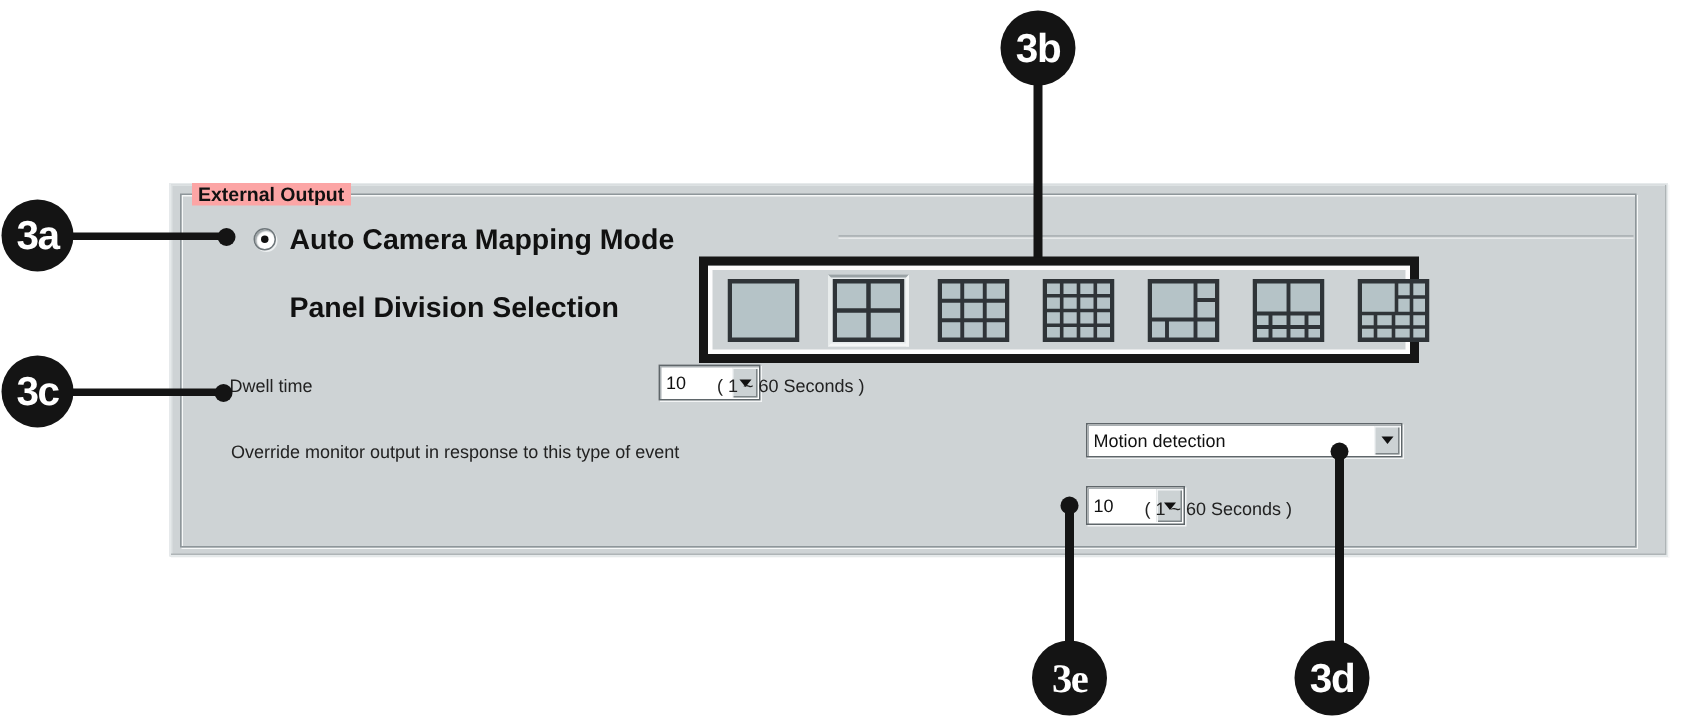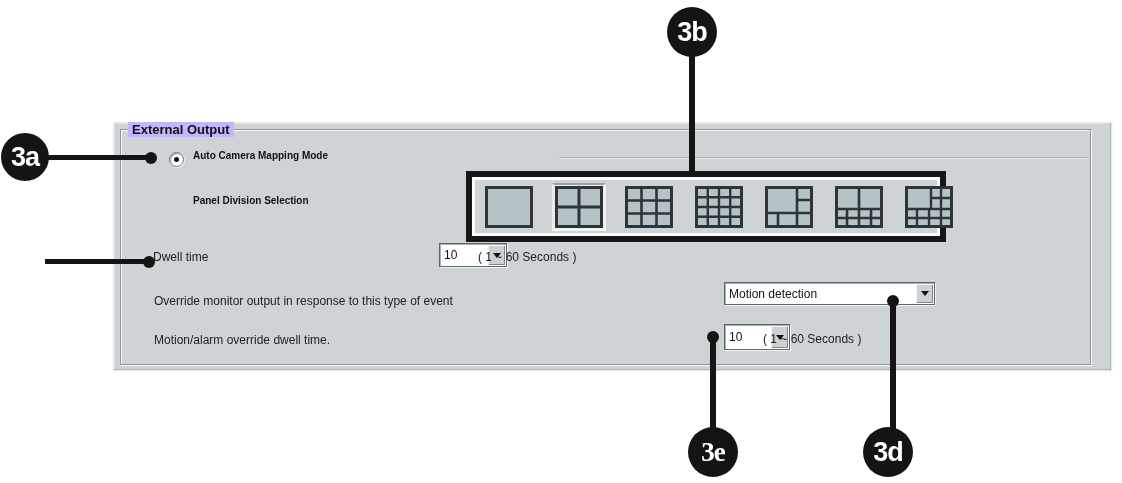--- a/index.html
+++ b/index.html
@@ -13,24 +13,24 @@
     background:#ced3d5;
     border:1px solid #e6eaeb;
     box-shadow: inset -1px -1px 0 #aeb4b6, inset 1px 1px 0 #dde2e3, 1px 1px 0 #f7f8f8;
   }
   .groupbox{
     position:absolute;left:6px;top:6px;width:969px;height:234px;
     border:1px solid #8e969a;
     box-shadow: 1px 1px 0 #f6f8f8, inset 1px 1px 0 #f6f8f8;
   }
   .legend{
-    position:absolute;left:7px;top:-8px;padding:0 4px;background:#c4b5fd;
+    position:absolute;left:7px;top:-8px;padding:0 4px;background:#fca5a5;
     font-size:13px;font-weight:bold;color:#111;white-space:nowrap;
   }
-  .blabel{position:absolute;font-size:10px;font-weight:bold;color:#111;white-space:nowrap;}
+  .blabel{position:absolute;font-size:19px;font-weight:bold;color:#111;white-space:nowrap;}
   .rlabel{position:absolute;font-size:12px;color:#222;white-space:nowrap;}
   .hint{position:absolute;font-size:12px;color:#222;white-space:nowrap;}
   
   .radio{
     position:absolute;left:55px;top:29px;width:13px;height:13px;border-radius:50%;
     background:#fff;border:1px solid #6f777b;
     box-shadow: inset 1px 1px 1px #9aa1a4, 1px 1px 0 #eef1f2;
   }
   .radio .dot{position:absolute;left:3.5px;top:3.5px;width:5px;height:5px;border-radius:50%;background:#111;}
   
@@ -146,37 +146,37 @@
     <span class="hint" style="left:364px;top:127px;">( 1 ~ 60 Seconds )</span>
 
     <span class="rlabel" style="left:40px;top:171px;">Override monitor output in response to this type of event</span>
     <div class="combo" style="left:570px;top:159px;width:211px;height:23px;">
       <span class="val">Motion detection</span>
       <button class="btn">
           <span class="arrow-down"></span>
         </button>
     </div>
 
-    <span class="rlabel" style="left:40px;top:210px;">Motion/alarm override dwell time.</span>
     <div class="combo" style="left:570px;top:201px;width:66px;height:26px;">
       <span class="val">10</span>
       <button class="btn">
           <span class="arrow-down"></span>
         </button>
     </div>
     <span class="hint" style="left:649px;top:209px;">( 1 ~ 60 Seconds )</span>
   </div>
 
   <div class="co-circle" style="left:1px;top:133px;width:48px;height:48px;">3a</div>
   <div class="co-line" style="left:45px;top:155px;width:102px;height:5px;"></div>
   <div class="co-dot" style="left:145px;top:152px;"></div>
 
   <div class="co-circle" style="left:667px;top:7px;">3b</div>
   <div class="co-line" style="left:689px;top:54px;width:6px;height:118px;"></div>
 
+  <div class="co-circle" style="left:1px;top:237px;width:48px;height:48px;">3c</div>
   <div class="co-line" style="left:45px;top:259px;width:100px;height:5px;"></div>
   <div class="co-dot" style="left:143px;top:256px;"></div>
 
   <div class="co-circle" style="left:688px;top:427px;font-family:Liberation Serif, serif;">3e</div>
   <div class="co-line" style="left:710px;top:336px;width:6px;height:93px;"></div>
   <div class="co-dot" style="left:707px;top:331px;"></div>
 
   <div class="co-circle" style="left:863px;top:427px;">3d</div>
   <div class="co-line" style="left:890px;top:300px;width:6px;height:129px;"></div>
   <div class="co-dot" style="left:887px;top:295px;"></div>

